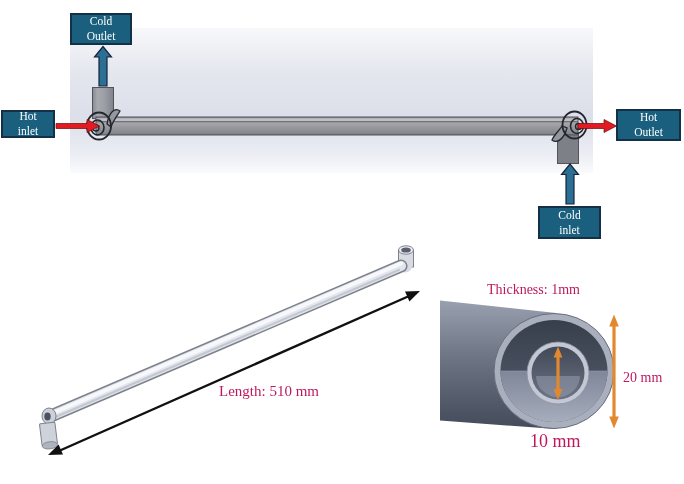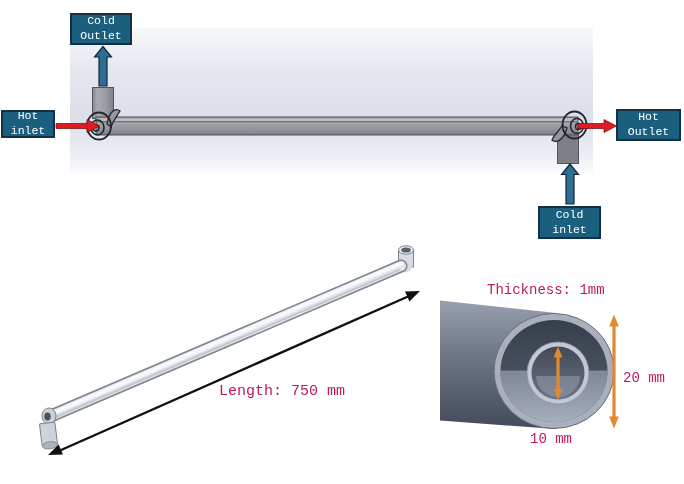--- a/index.html
+++ b/index.html
@@ -1,18 +1,18 @@
 <!DOCTYPE html>
 <html><head>
 <meta charset="utf-8">
 <style>
   html,body{margin:0;padding:0;background:#ffffff;}
   #canvas{
     position:relative;width:684px;height:484px;background:#ffffff;overflow:hidden;
-    font-family:Liberation Mono, monospace;
+    font-family:Liberation Serif, serif;
   }
   #schematic-bg{
     position:absolute;left:70px;top:28px;width:523px;height:145px;
     background:linear-gradient(180deg,#f7f8fa 0%,#e4e7ee 30%,#dcdfe9 62%,#eceef4 88%,#fafbfd 100%);
   }
   #diagram-svg{position:absolute;left:0;top:0;}
   .flow-box{
     position:absolute;box-sizing:border-box;
     background:#1a5f7e;border:2px solid #143047;color:#ffffff;
     display:flex;flex-direction:column;align-items:center;justify-content:center;
@@ -20,21 +20,21 @@
   }
   .flow-box span{display:block;}
   #box-cold-outlet{left:70px;top:13px;width:62px;height:32px;}
   #box-hot-inlet{left:1px;top:110px;width:54px;height:28px;}
   #box-hot-outlet{left:616px;top:109px;width:65px;height:32px;}
   #box-cold-inlet{left:538px;top:206px;width:63px;height:33px;}
   .dim-label{position:absolute;color:#be185d;white-space:nowrap;}
   #label-thickness{left:487px;top:282px;font-size:14px;}
   #label-length{left:219px;top:383px;font-size:15px;}
   #label-outer-d{left:623px;top:370px;font-size:14px;}
-  #label-inner-d{left:530px;top:431px;font-size:14px;text-align:right;}
+  #label-inner-d{left:530px;top:431px;font-size:18px;text-align:right;}
 </style>
 </head>
 <body>
 
 <div id="canvas">
 
   <div id="schematic-bg"></div>
 
   <svg id="diagram-svg" width="684" height="484" viewBox="0 0 684 484">
     <defs>
@@ -161,17 +161,17 @@
   <div class="flow-box" id="box-hot-outlet">
     <span>Hot</span>
     <span>Outlet</span>
   </div>
   <div class="flow-box" id="box-cold-inlet">
     <span>Cold</span>
     <span>inlet</span>
   </div>
 
   <div class="dim-label" id="label-thickness">Thickness: 1mm</div>
-  <div class="dim-label" id="label-length">Length: 750 mm</div>
+  <div class="dim-label" id="label-length">Length: 510 mm</div>
   <div class="dim-label" id="label-outer-d">20 mm</div>
   <div class="dim-label" id="label-inner-d">10 mm</div>
 
 </div>
 
 </body></html>

